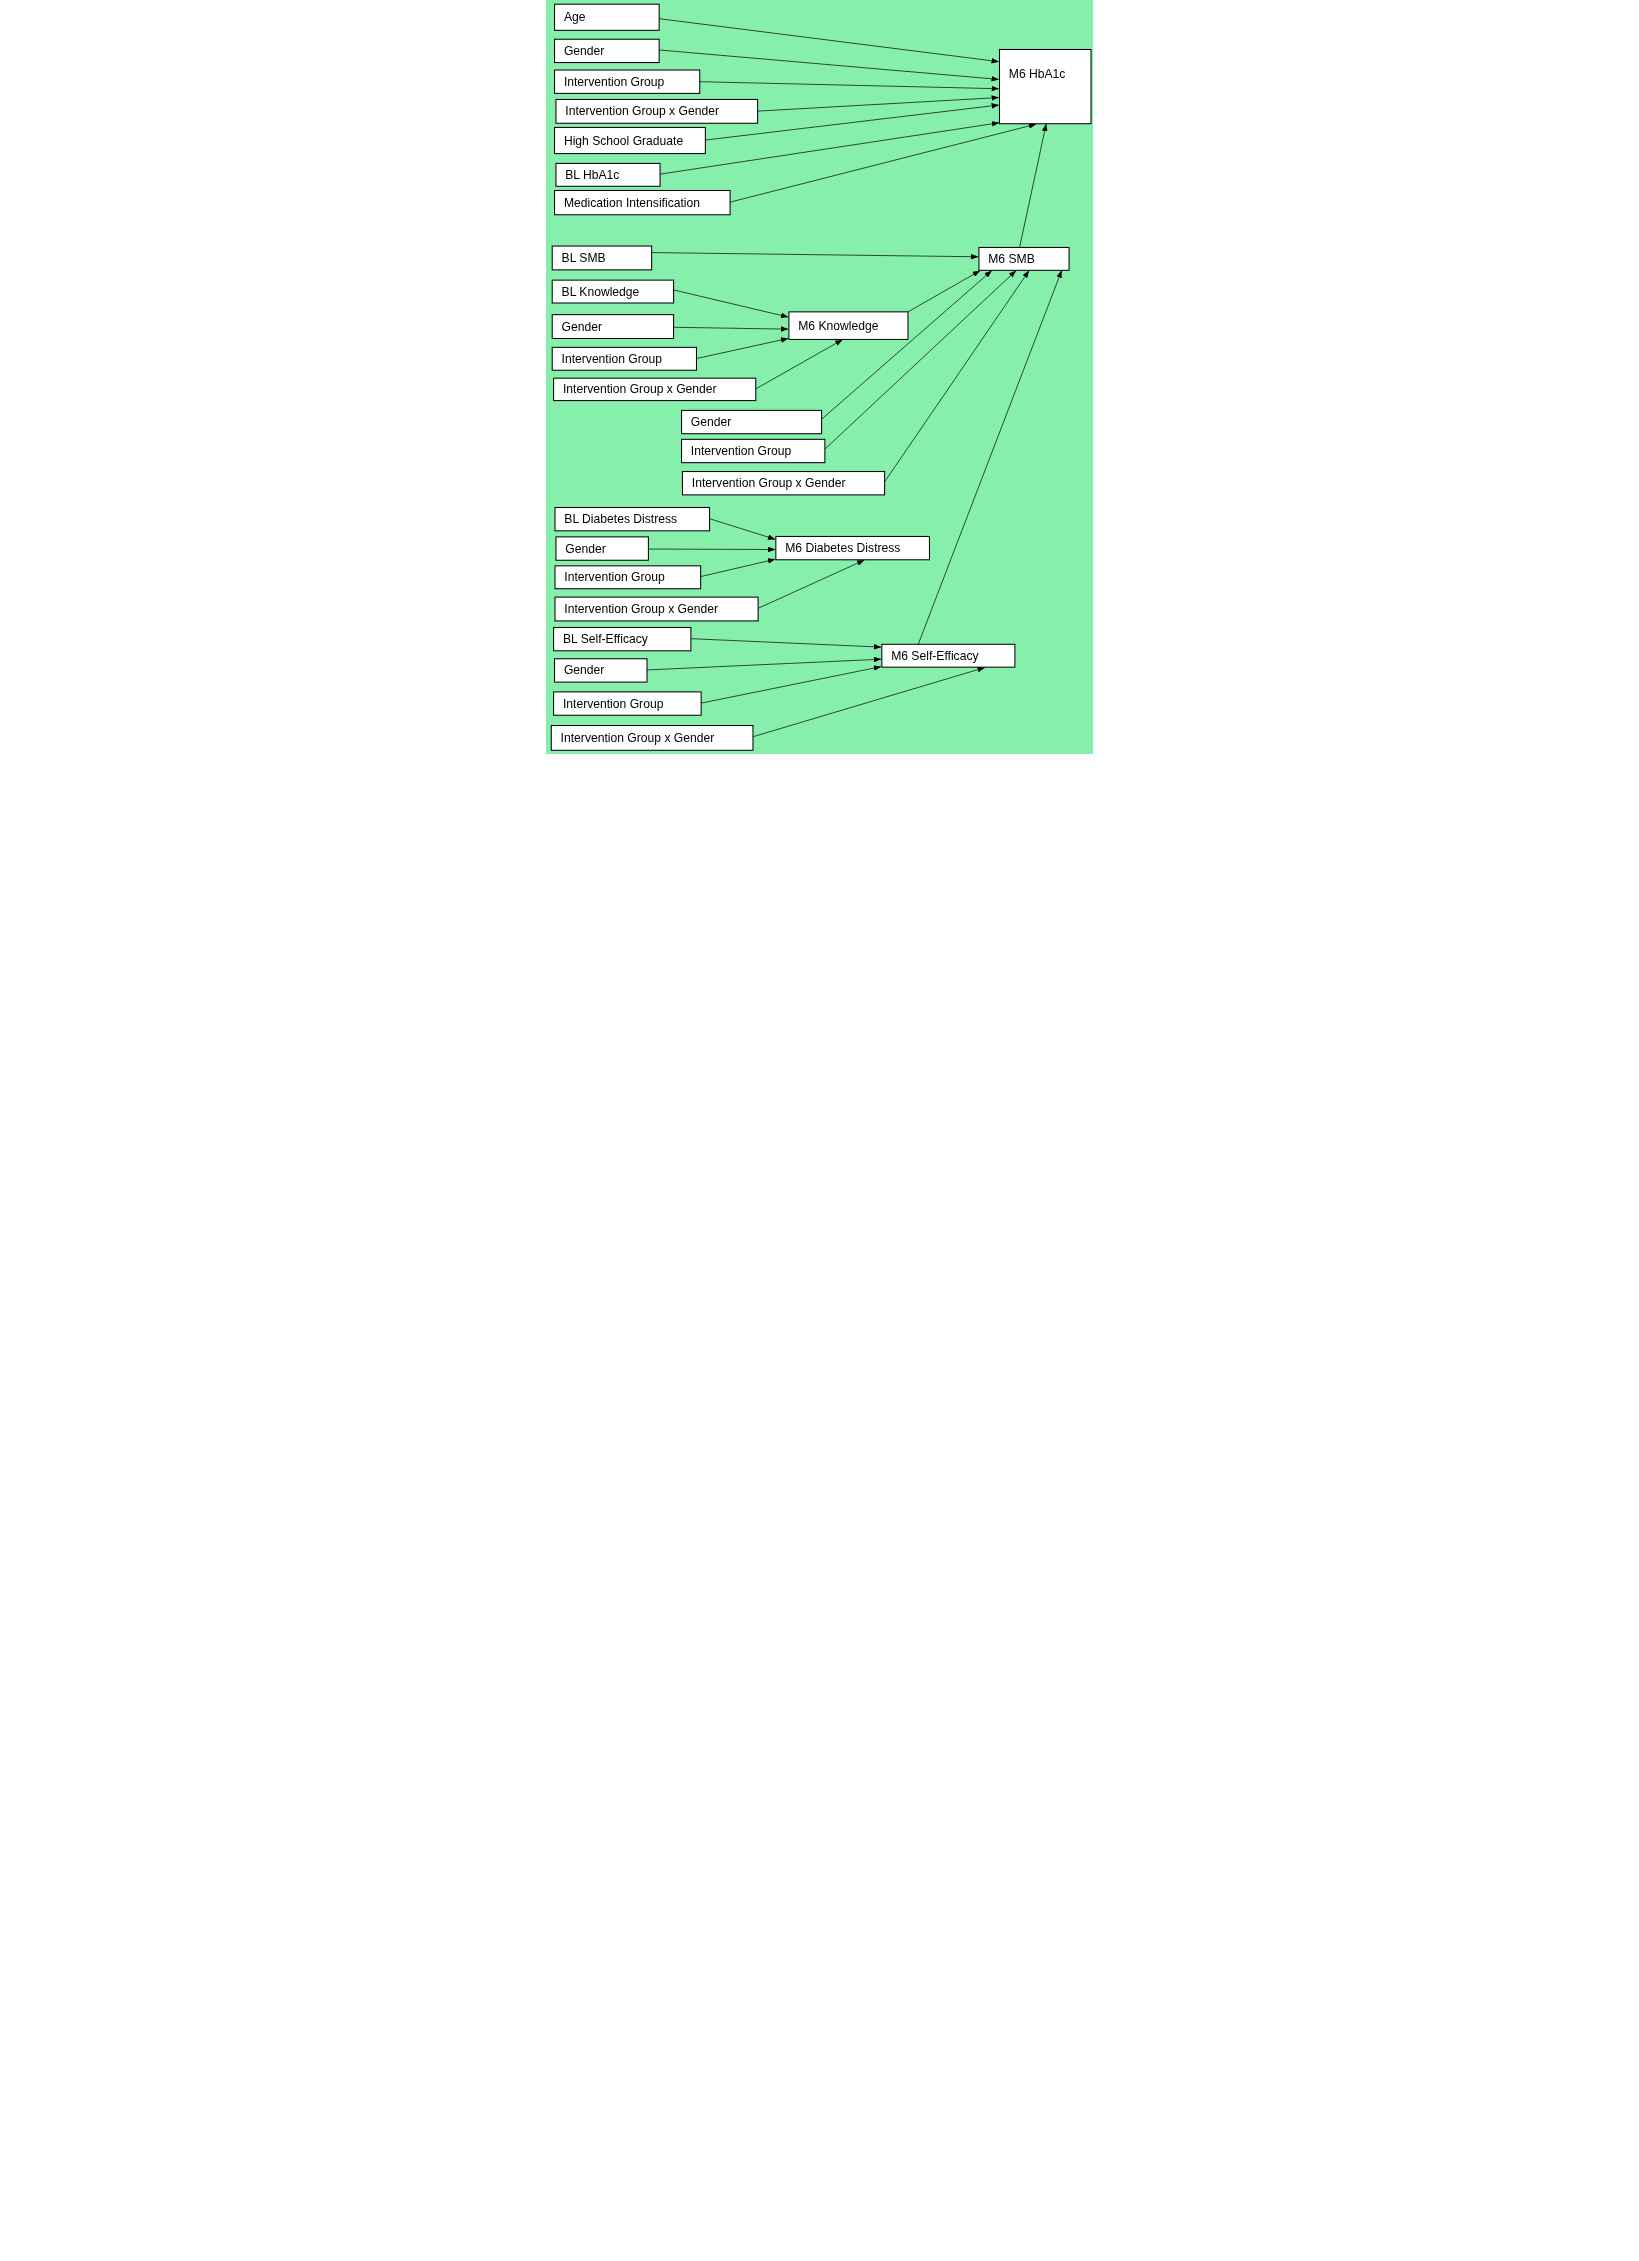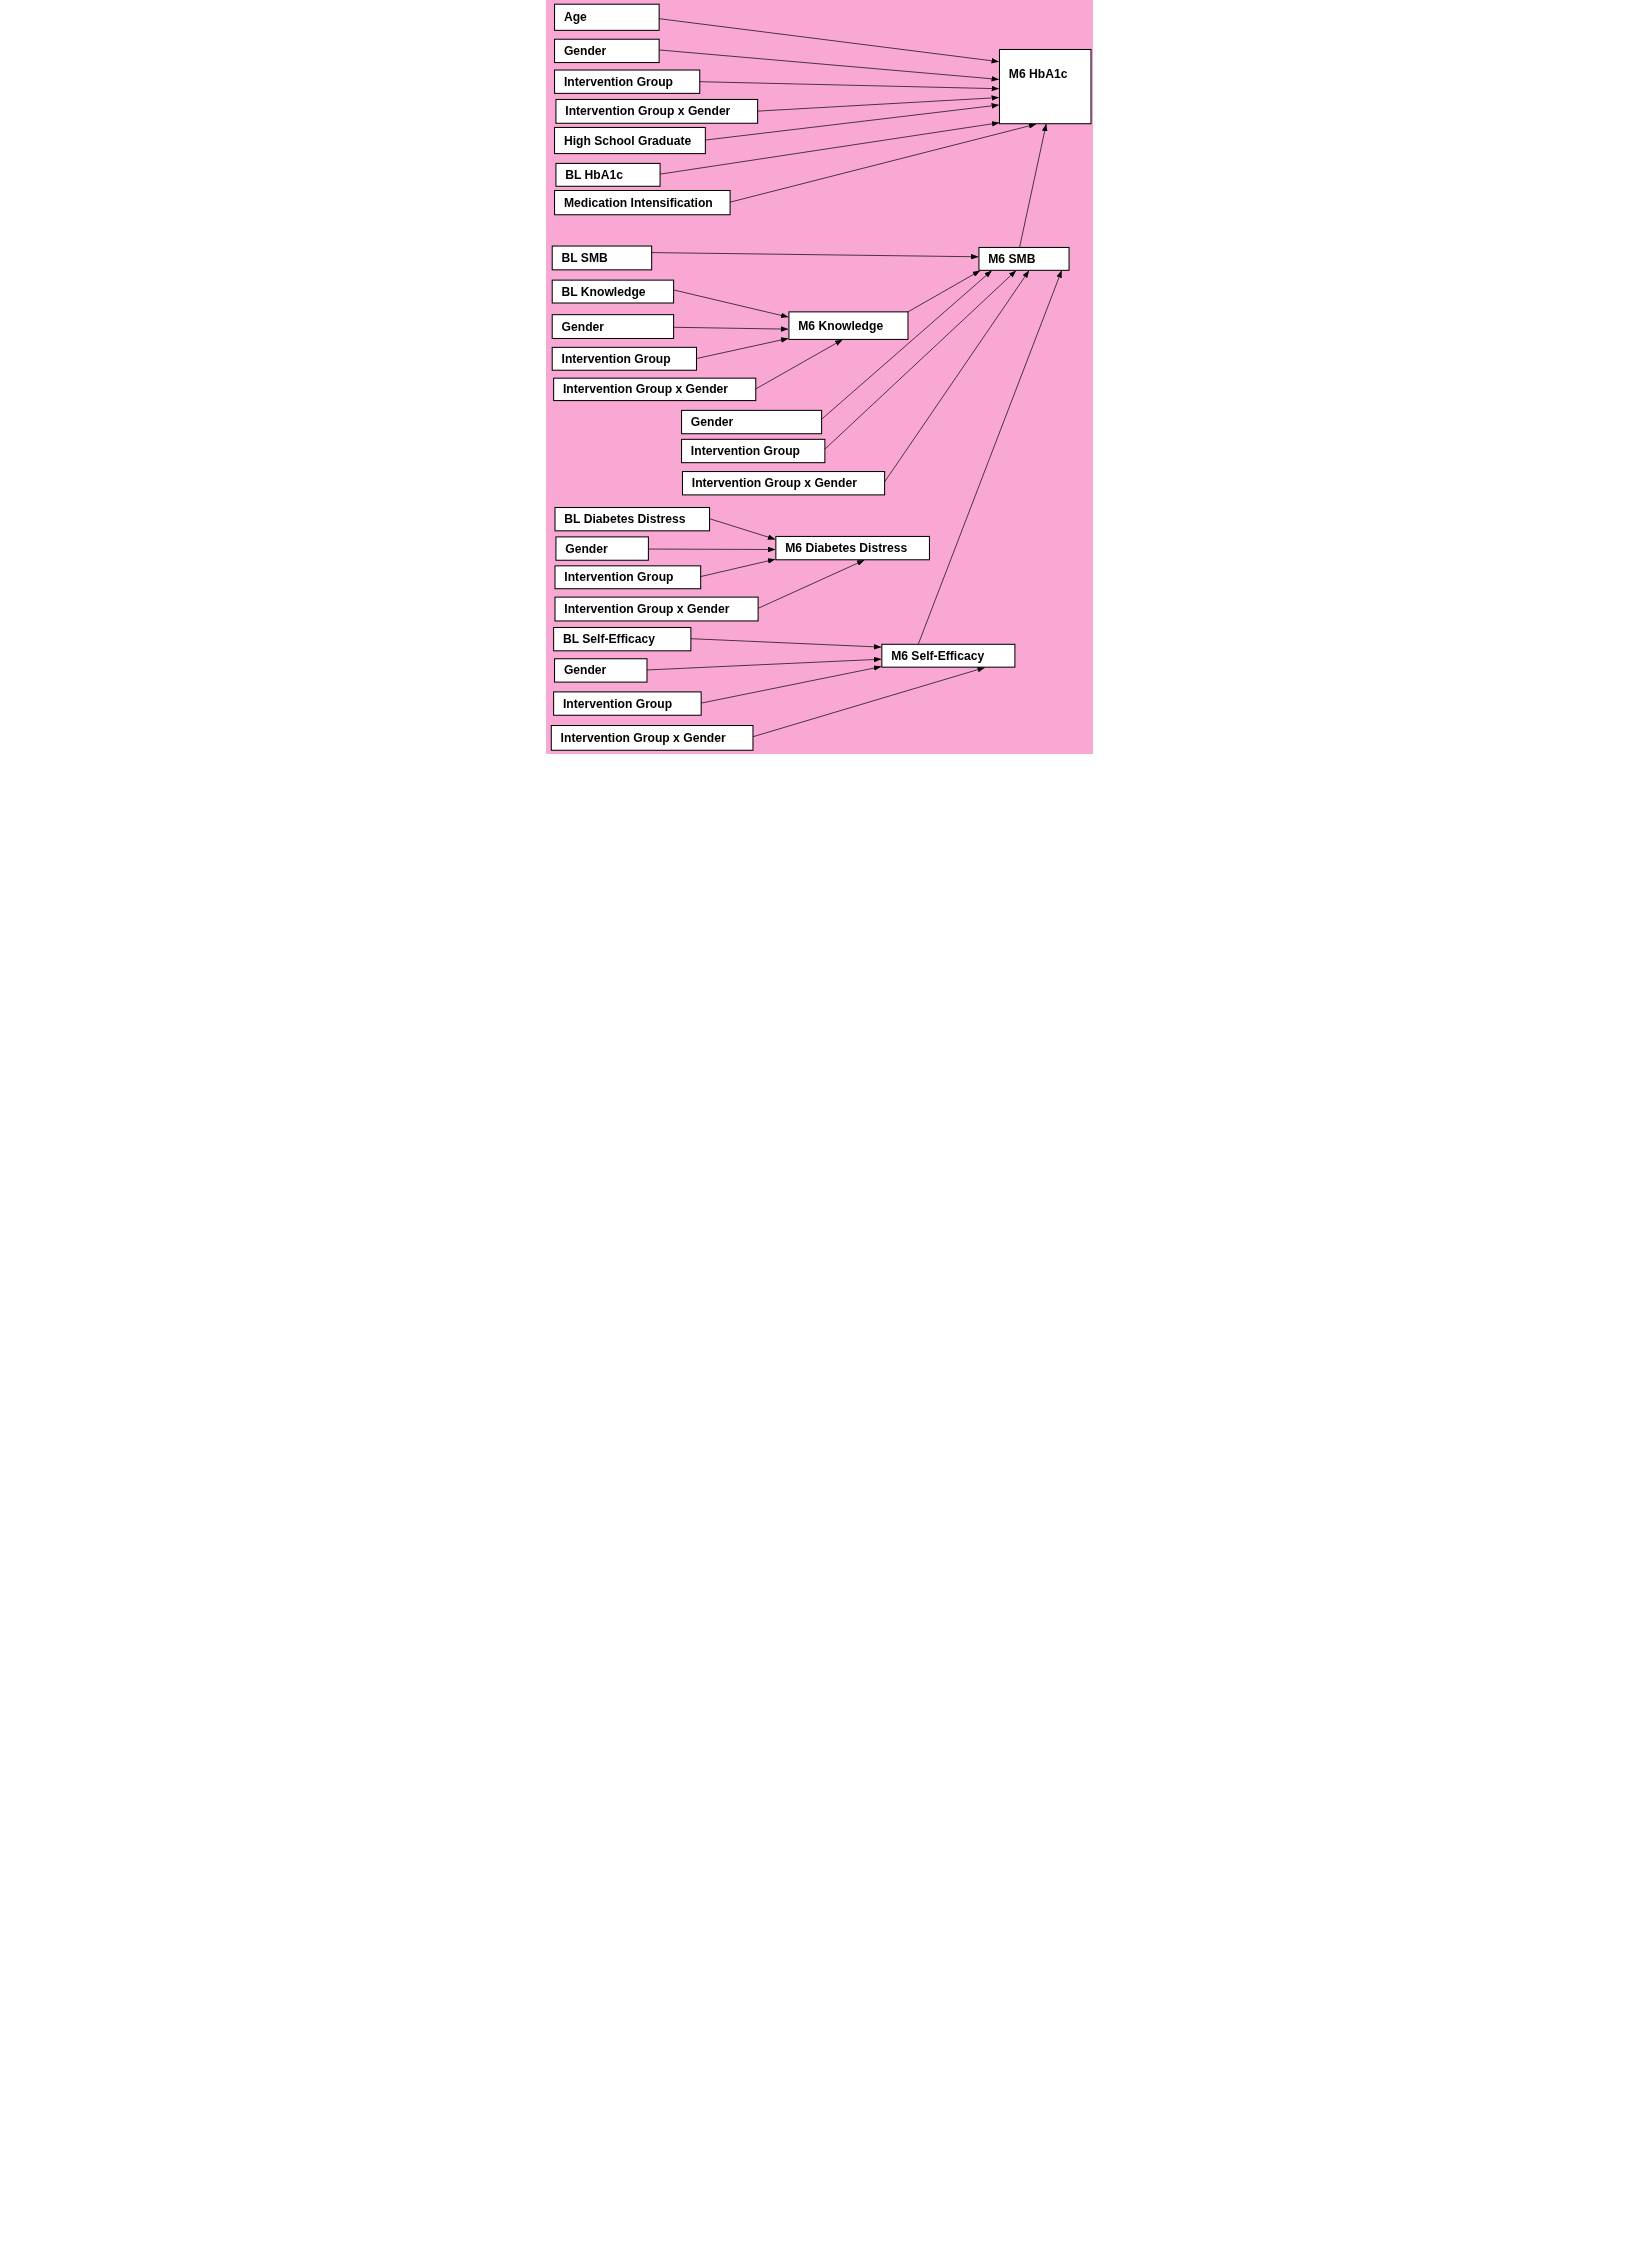--- a/index.html
+++ b/index.html
@@ -31,21 +31,21 @@
   }
   .edge-line {
     stroke: #000000;
     stroke-width: 1.5px;
     fill: none;
   }
 </style>
 </head>
 <body>
 
-<div class="page" style="background: #f9a8d4; font-weight: bold;">
+<div class="page" style="background: #86efac;">
   <svg class="diagram" viewBox="0 0 1171 1615" xmlns="http://www.w3.org/2000/svg" preserveAspectRatio="xMidYMid meet">
     <defs>
       <marker id="arrowhead" markerUnits="userSpaceOnUse" markerWidth="16" markerHeight="12" viewBox="0 0 16 12" refX="15" refY="6" orient="auto">
         <path d="M0,0 L16,6 L0,12 Z" fill="#000000"></path>
       </marker>
     </defs>
     <g>
         <line x1="242" y1="40" x2="969" y2="132" class="edge-line" stroke="#000000" marker-end="url(#arrowhead)"></line>
         <line x1="242" y1="107" x2="969" y2="170" class="edge-line" stroke="#000000" marker-end="url(#arrowhead)"></line>
         <line x1="329" y1="175" x2="969" y2="190" class="edge-line" stroke="#000000" marker-end="url(#arrowhead)"></line>

